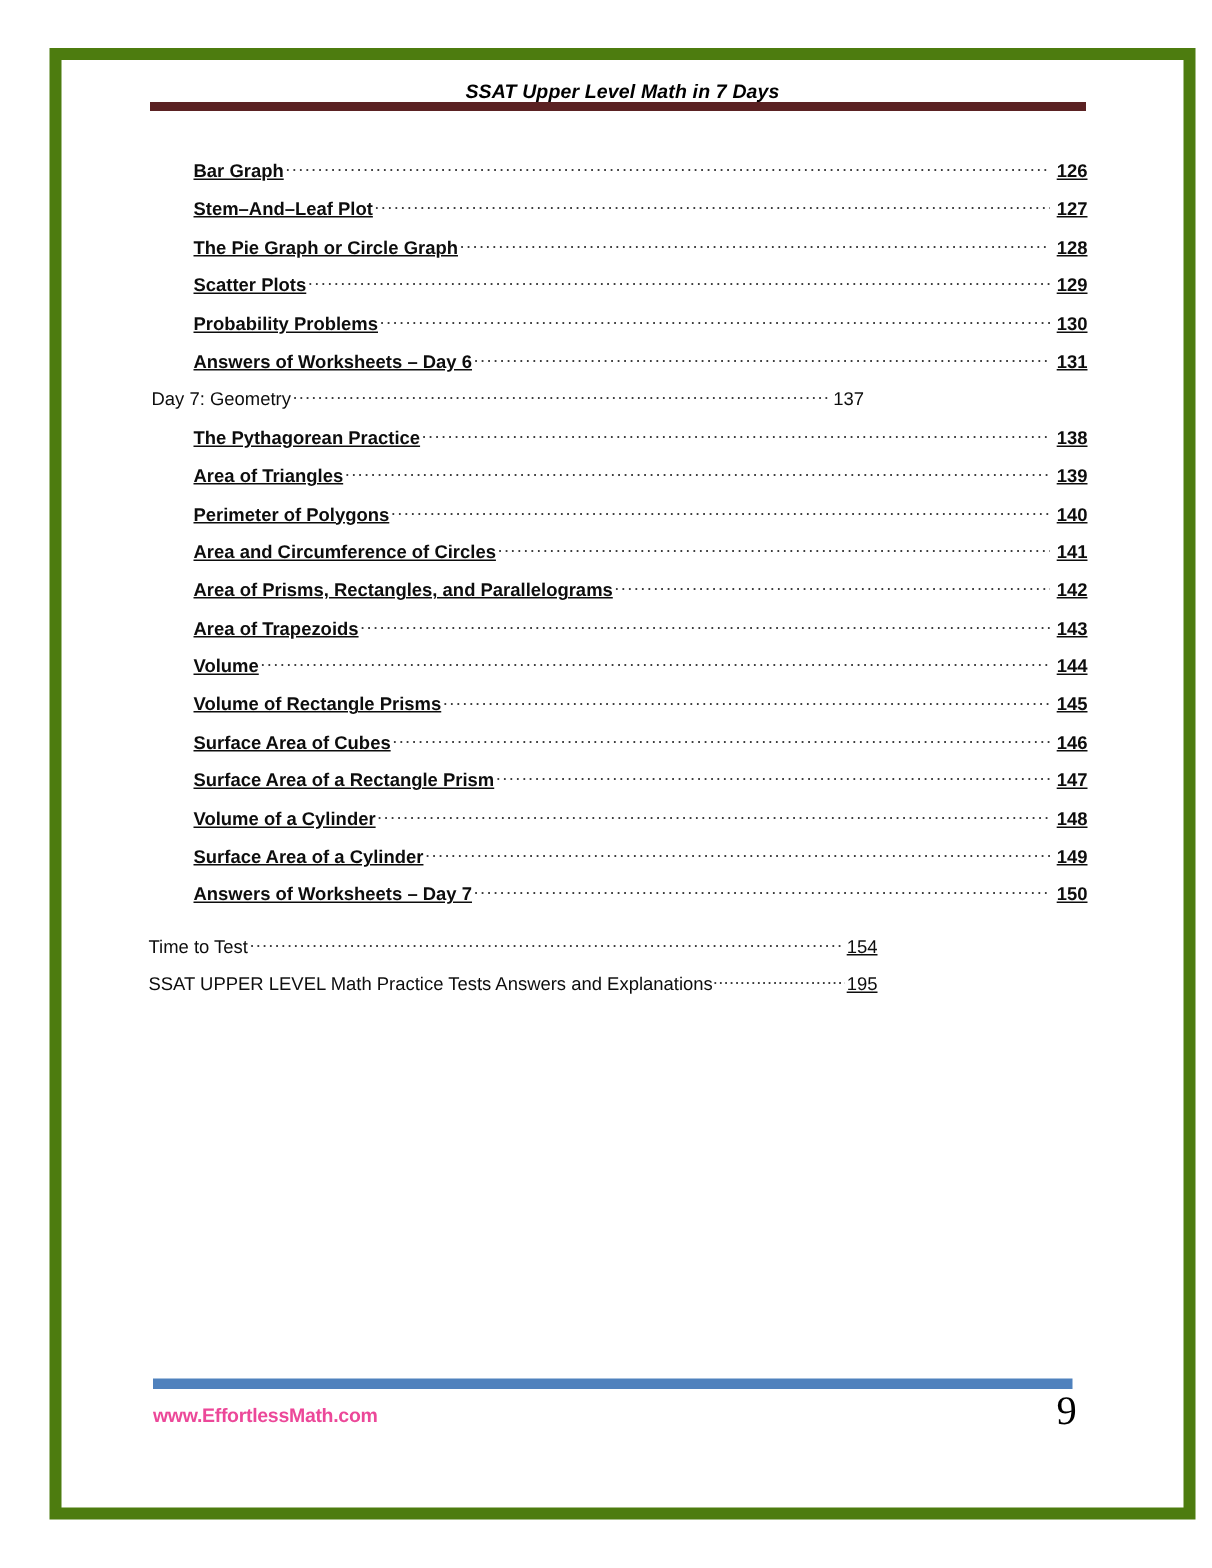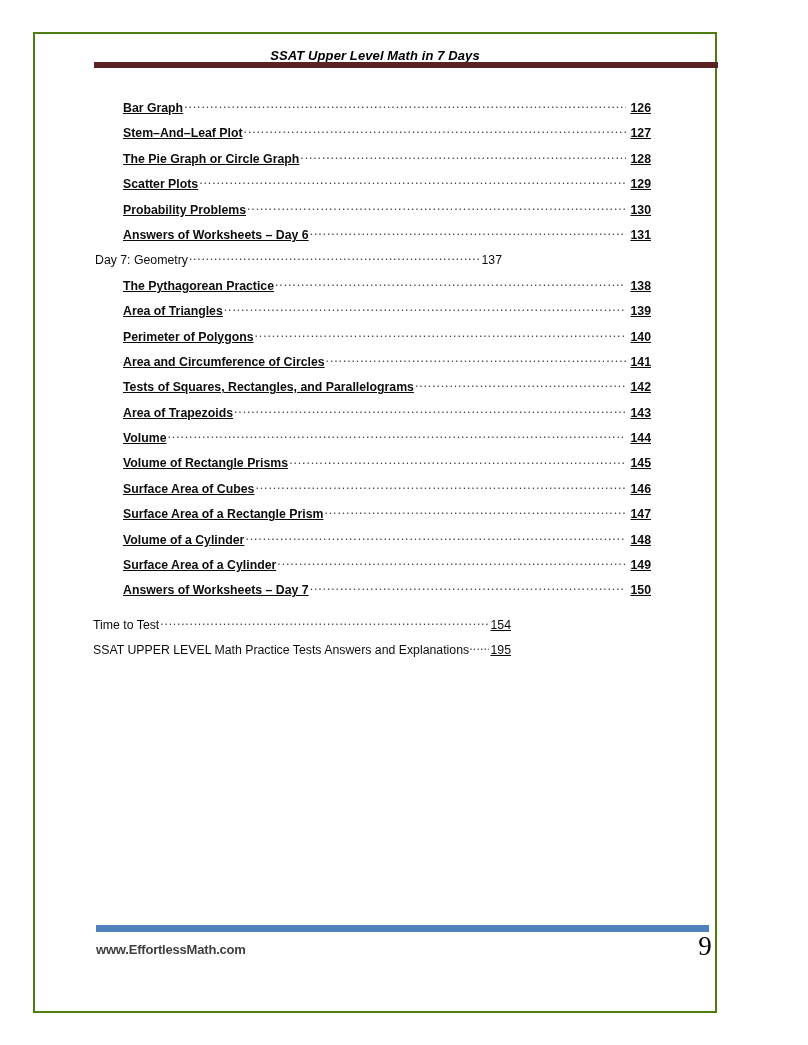--- a/index.html
+++ b/index.html
@@ -20,23 +20,23 @@
     left: 0; top: 0;
     width: 808px;
     height: 1045px;
     background: #ffffff;
     overflow: hidden;
   }
   .page-border {
     position: absolute;
     left: 33px;
     top: 32px;
-    width: 684px;
+    width: 764px;
     height: 981px;
-    border: 2px solid #4d7c0f;
+    border: 8px solid #4d7c0f;
     box-sizing: border-box;
     background: #ffffff;
   }
 
   
   .doc-header {
     position: absolute;
     left: 0;
     top: 12px;
     width: 100%;
@@ -157,21 +157,21 @@
     width: 613px;
     height: 7px;
     background: #4F81BD;
   }
   .footer-url {
     position: absolute;
     left: 61px;
     top: 17px;
     font-size: 13px;
     font-weight: bold;
-    color: #404040;
+    color: #ec4899;
     letter-spacing: -0.2px;
   }
   .footer-pagenum {
     position: absolute;
     left: 640px;
     top: 6px;
     width: 60px;
     text-align: center;
     font-family: "Liberation Serif", serif;
     font-size: 27px;
@@ -240,21 +240,21 @@
           <span class="toc-title">Perimeter of Polygons</span>
           <span class="toc-leader"></span>
           <span class="toc-page">140</span>
         </div>
         <div class="toc-entry level2">
           <span class="toc-title">Area and Circumference of Circles</span>
           <span class="toc-leader"></span>
           <span class="toc-page">141</span>
         </div>
         <div class="toc-entry level2">
-          <span class="toc-title">Tests of Squares, Rectangles, and Parallelograms</span>
+          <span class="toc-title">Area of Prisms, Rectangles, and Parallelograms</span>
           <span class="toc-leader"></span>
           <span class="toc-page">142</span>
         </div>
         <div class="toc-entry level2">
           <span class="toc-title">Area of Trapezoids</span>
           <span class="toc-leader"></span>
           <span class="toc-page">143</span>
         </div>
         <div class="toc-entry level2">
           <span class="toc-title">Volume</span>

